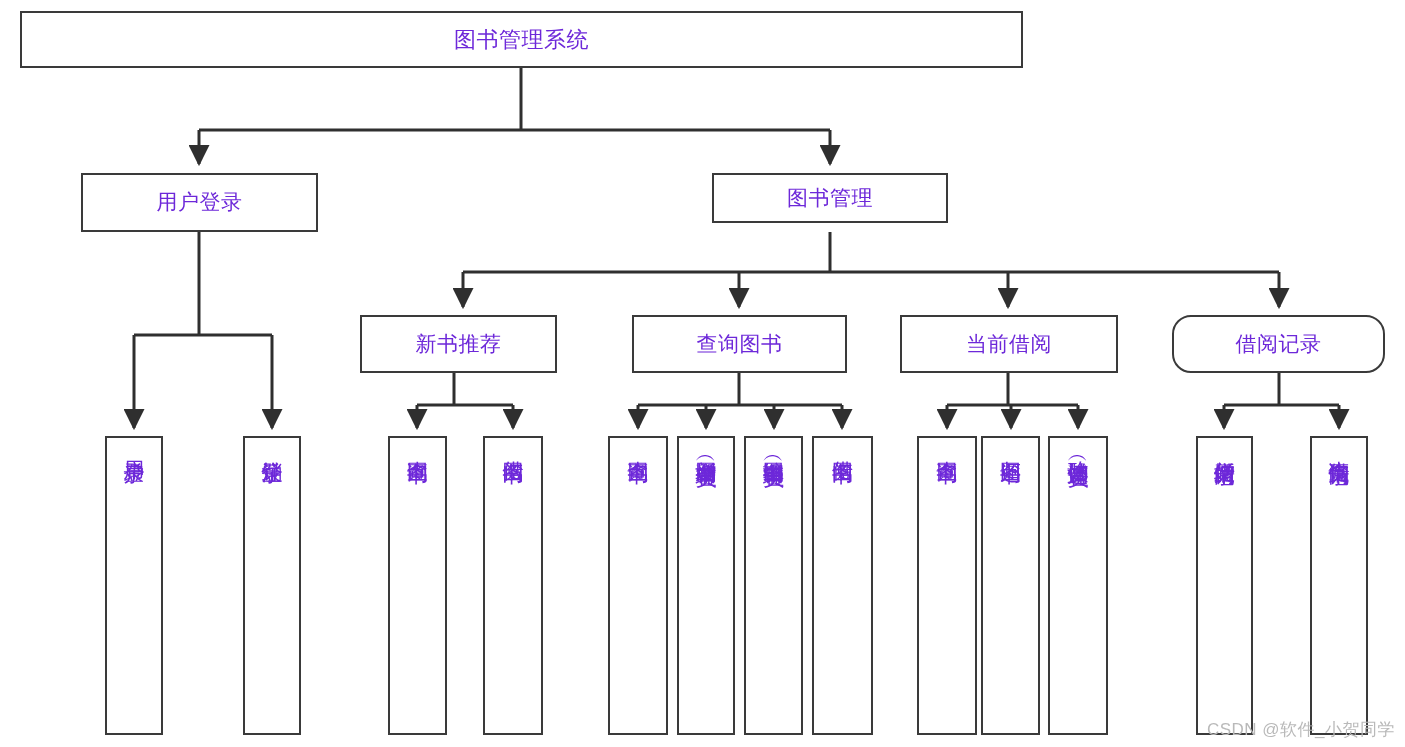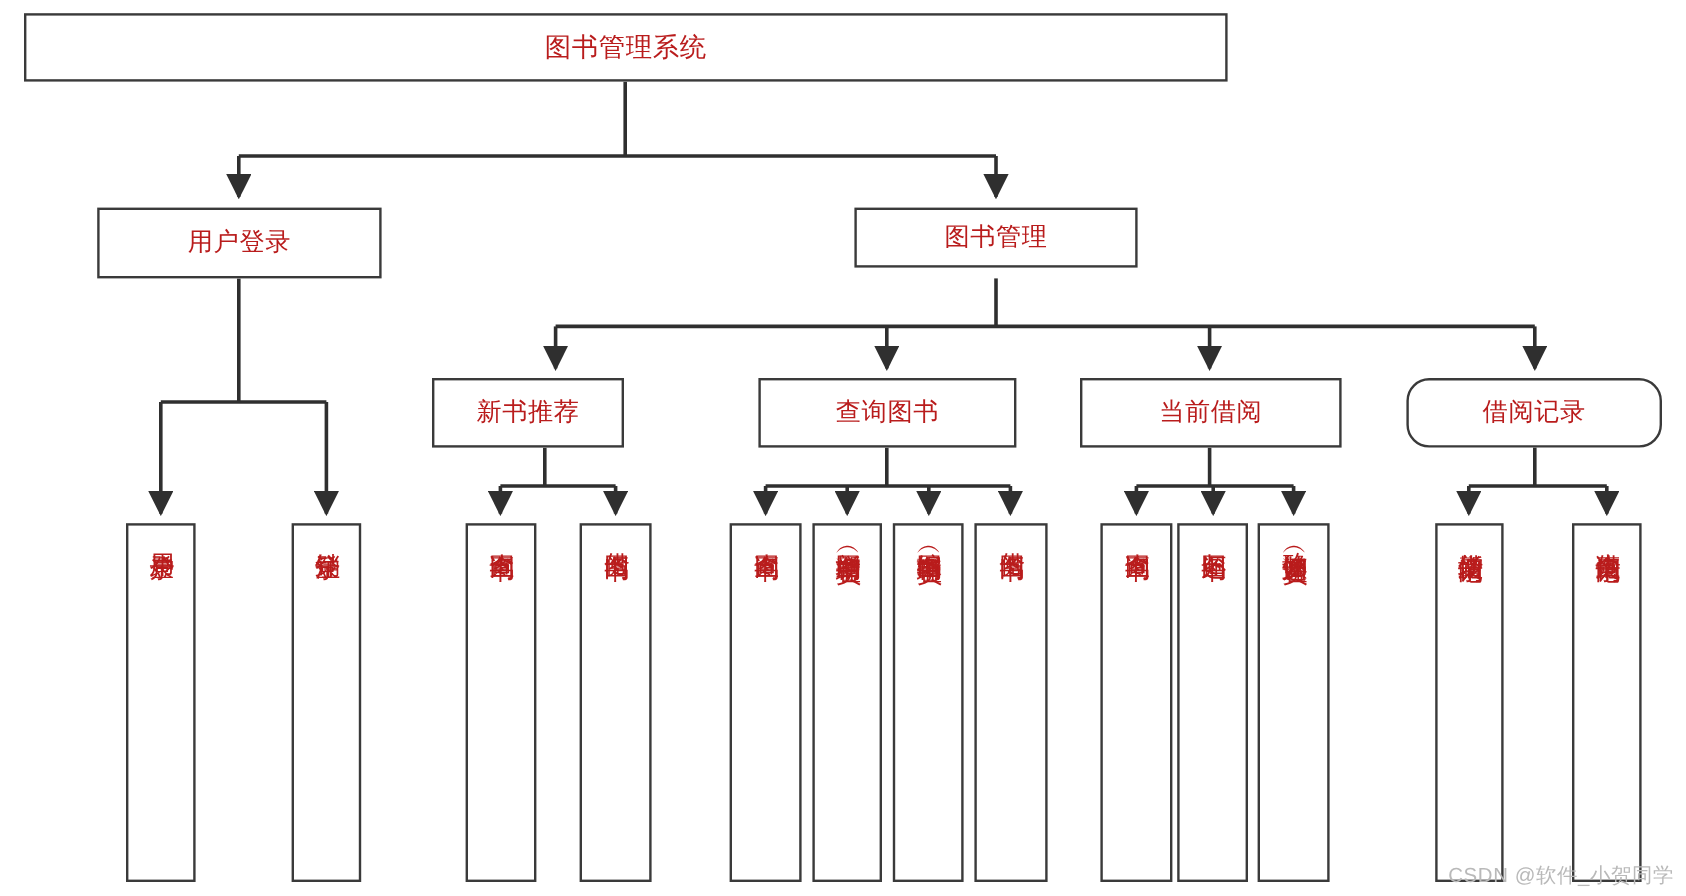--- a/index.html
+++ b/index.html
@@ -27,21 +27,21 @@
     pointer-events: none;
   }
   .node {
     position: absolute;
     box-sizing: border-box;
     background: #ffffff;
     border: 2px solid #3a3a3a;
     display: flex;
     align-items: center;
     justify-content: center;
-    color: #b91c1c;
+    color: #6d28d9;
     z-index: 2;
   }
   .node .label {
     display: block;
     text-align: center;
     line-height: 1.18;
     letter-spacing: 0.5px;
   }
   
   .node.horiz .label {
@@ -135,21 +135,21 @@
     <span class="label">图书管理系统</span>
   </div>
 
   <div class="node horiz" style="left:81px; top:173px; width:237px; height:59px;">
     <span class="label">用户登录</span>
   </div>
   <div class="node horiz" style="left:712px; top:173px; width:236px; height:50px;">
     <span class="label">图书管理</span>
   </div>
 
-  <div class="node horiz" style="left:360px; top:315px; width:160px; height:58px;">
+  <div class="node horiz" style="left:360px; top:315px; width:197px; height:58px;">
     <span class="label">新书推荐</span>
   </div>
   <div class="node horiz" style="left:632px; top:315px; width:215px; height:58px;">
     <span class="label">查询图书</span>
   </div>
   <div class="node horiz" style="left:900px; top:315px; width:218px; height:58px;align-items:center;">
     <span class="label">当前借阅</span>
   </div>
   <div class="node horiz" style="left:1172px; top:315px; width:213px; height:58px;border-radius:19px;">
     <span class="label">借阅记录</span>

